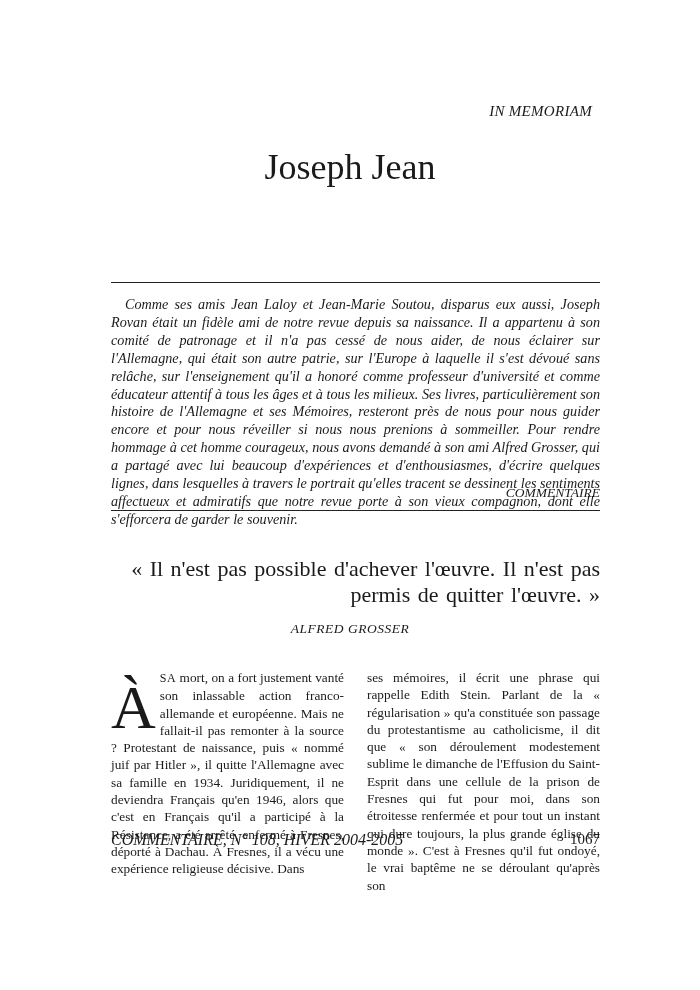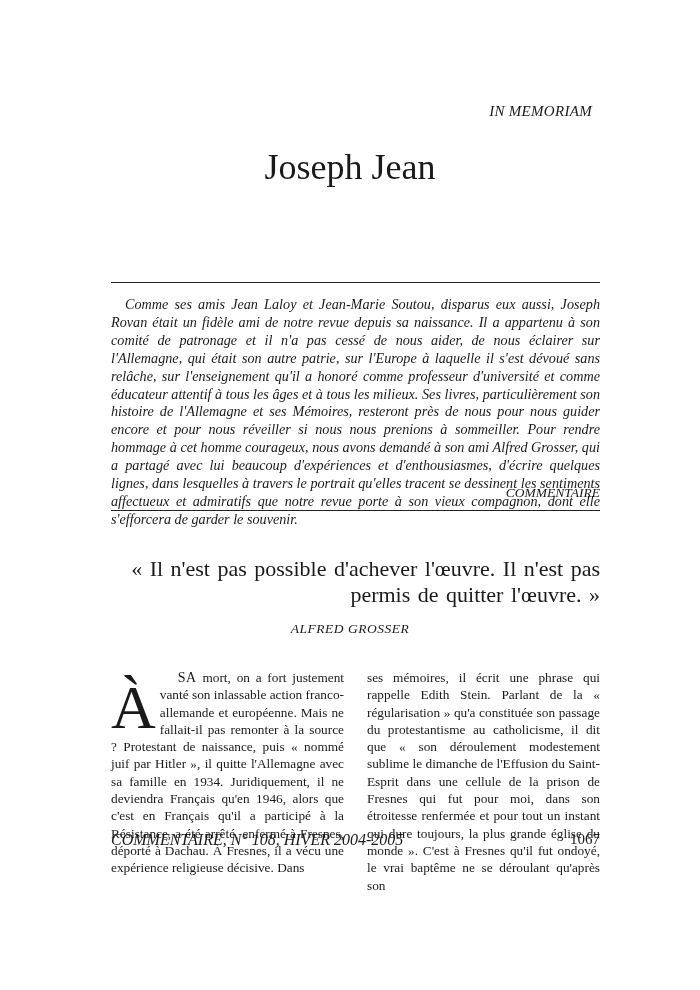--- a/index.html
+++ b/index.html
@@ -36,21 +36,21 @@
   }
   .col {
     top: 669px; width: 233px; font-size: 13.3px; line-height: 17.3px;
     text-align: justify;
   }
   .col.left { left: 111px; }
   .col.right { left: 367px; }
   .dropcap {
     float: left; font-size: 62px; line-height: 48px; margin: 10px 4px 0 0; padding-top: 4px;
   }
-  .smallcaps { font-size: 14px; letter-spacing: 0.5px; margin-left: 18px; }
+  .smallcaps { font-size: 12px; letter-spacing: 0.5px; }
   .footer-left {
     top: 831px; left: 111px; font-style: italic; font-size: 16px;
   }
   .footer-right {
     top: 831px; right: 100px; font-size: 15px;
   }
 </style>
 </head>
 <body>
 

